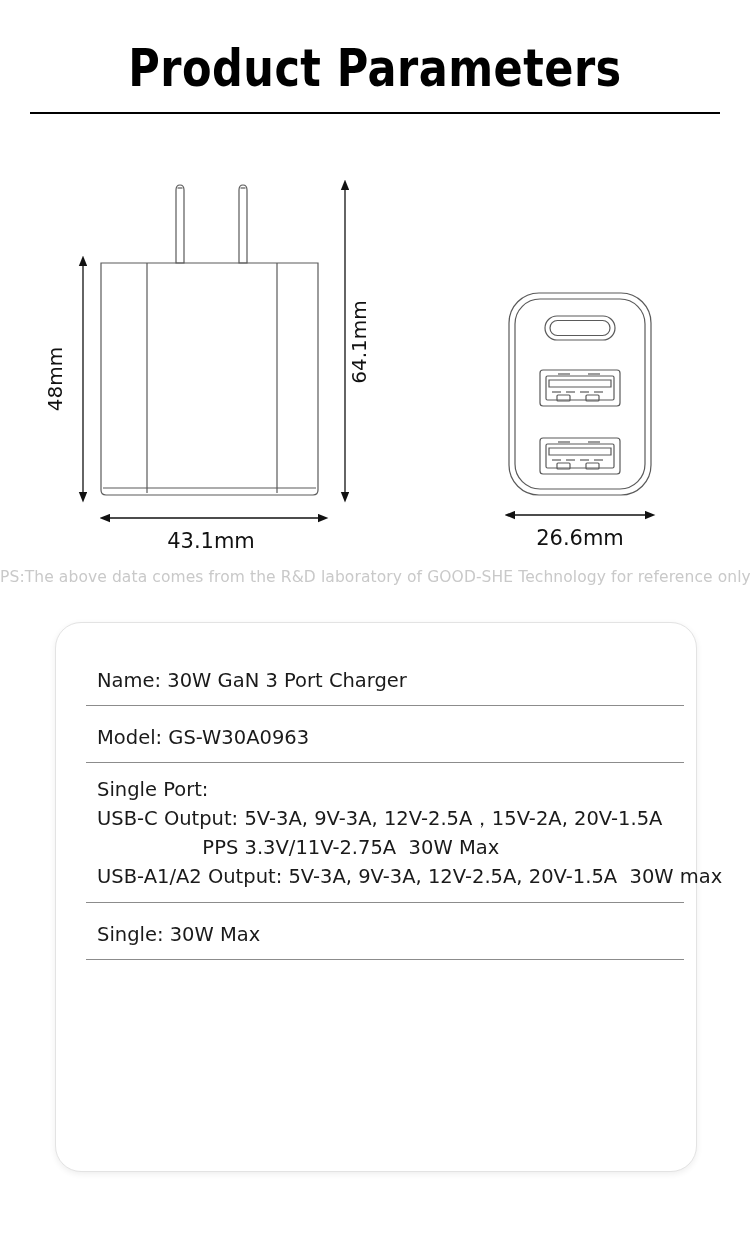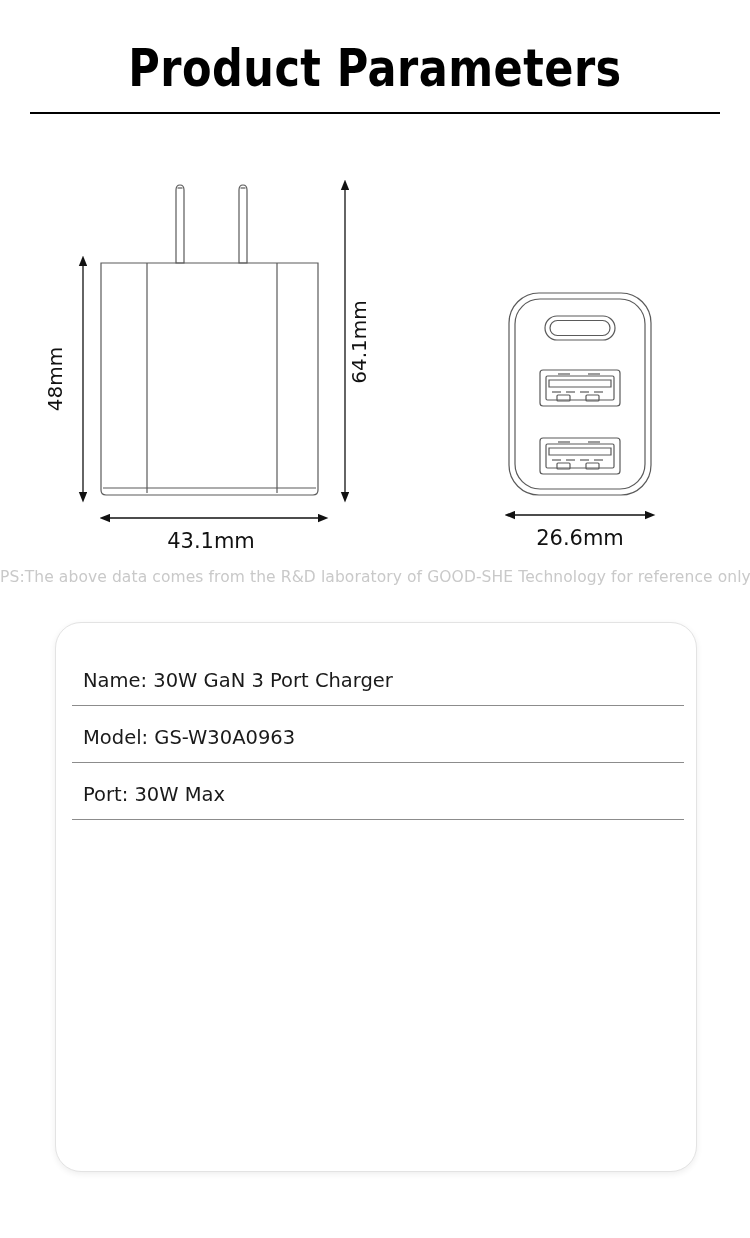--- a/index.html
+++ b/index.html
@@ -68,21 +68,21 @@
   .spec-card {
     position: absolute;
     top: 622px;
     left: 55px;
     width: 642px;
     height: 550px;
     border: 1px solid #e3e3e3;
     border-radius: 26px;
     background: #ffffff;
     box-shadow: 0 2px 6px rgba(0,0,0,0.07);
-    padding: 26px 12px 0 16px;
+    padding: 26px 12px 0 30px;
   }
   .spec-list {
     position: relative;
     width: 100%;
   }
   .spec-row {
     padding: 0 0 0 11px;
     border-bottom: 1px solid #8c8c8c;
     display: flex;
     align-items: flex-end;
@@ -201,17 +201,23 @@
 <div class="ps-note">PS:The above data comes from the R&amp;D laboratory of GOOD-SHE Technology for reference only</div>
 
 <div class="spec-card">
   <div class="spec-list">
     <div class="spec-row single-line">
       <span class="spec-text">Name: 30W GaN 3 Port Charger</span>
     </div>
     <div class="spec-row single-line">
       <span class="spec-text">Model: GS-W30A0963</span>
     </div>
+    <div class="spec-row multi-line">
+      <span class="spec-text">Single Port:
+USB-C Output: 5V-3A, 9V-3A, 12V-2.5A，15V-2A, 20V-1.5A
+                 PPS 3.3V/11V-2.75A  30W Max
+USB-A1/A2 Output: 5V-3A, 9V-3A, 12V-2.5A, 20V-1.5A  30W max</span>
+    </div>
     <div class="spec-row single-line">
-      <span class="spec-text">Port: 30W Max</span>
+      <span class="spec-text">Single: 30W Max</span>
     </div>
   </div>
 </div>
 
 </body></html>

